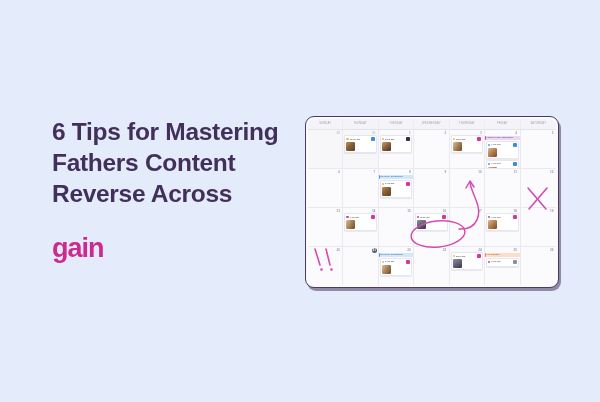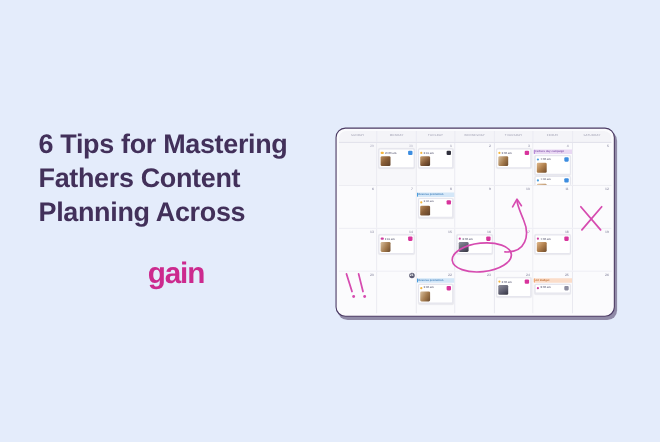--- a/index.html
+++ b/index.html
@@ -7,38 +7,37 @@
     width:600px;height:402px;
     background:#e4ecfb;
     font-family:"Liberation Sans", sans-serif;
     overflow:hidden;
     position:relative;
   }
   .stage{position:relative;width:600px;height:402px;}
 
   
   .left{
-    position:absolute;left:35px;top:116px;width:250px;
+    position:absolute;left:52px;top:116px;width:250px;
   }
   .headline{
     font-size:24.5px;
     line-height:31px;
     font-weight:bold;
     color:#42305a;
     letter-spacing:-0.3px;
     margin:0;
   }
   .logo{
     margin-top:26px;
     font-size:27px;
     font-weight:bold;
     color:#cc2a8e;
     letter-spacing:-1px;
     line-height:1;
-    text-align:center;
   }
 
   
   .mock{
     position:absolute;left:305px;top:116px;
     width:252px;height:170px;
     border:1.6px solid #4b3a63;
     border-radius:9px;
     background:#fbfbfd;
     box-shadow:2px 3px 0 rgba(75,58,99,.55);
@@ -162,21 +161,21 @@
 </style>
 </head>
 <body>
 
 <div class="stage">
 
   <div class="left">
     <h1 class="headline">
       <span>6 Tips for Mastering</span><br>
       <span>Fathers Content</span><br>
-      <span>Planning Across</span><br>
+      <span>Reverse Across</span><br>
     </h1>
     <div class="logo">gain</div>
   </div>
 
   <div class="mock">
     <div class="cal">
 
       <div class="weekdays">
         <div class="wd">SUNDAY</div>
         <div class="wd">MONDAY</div>

